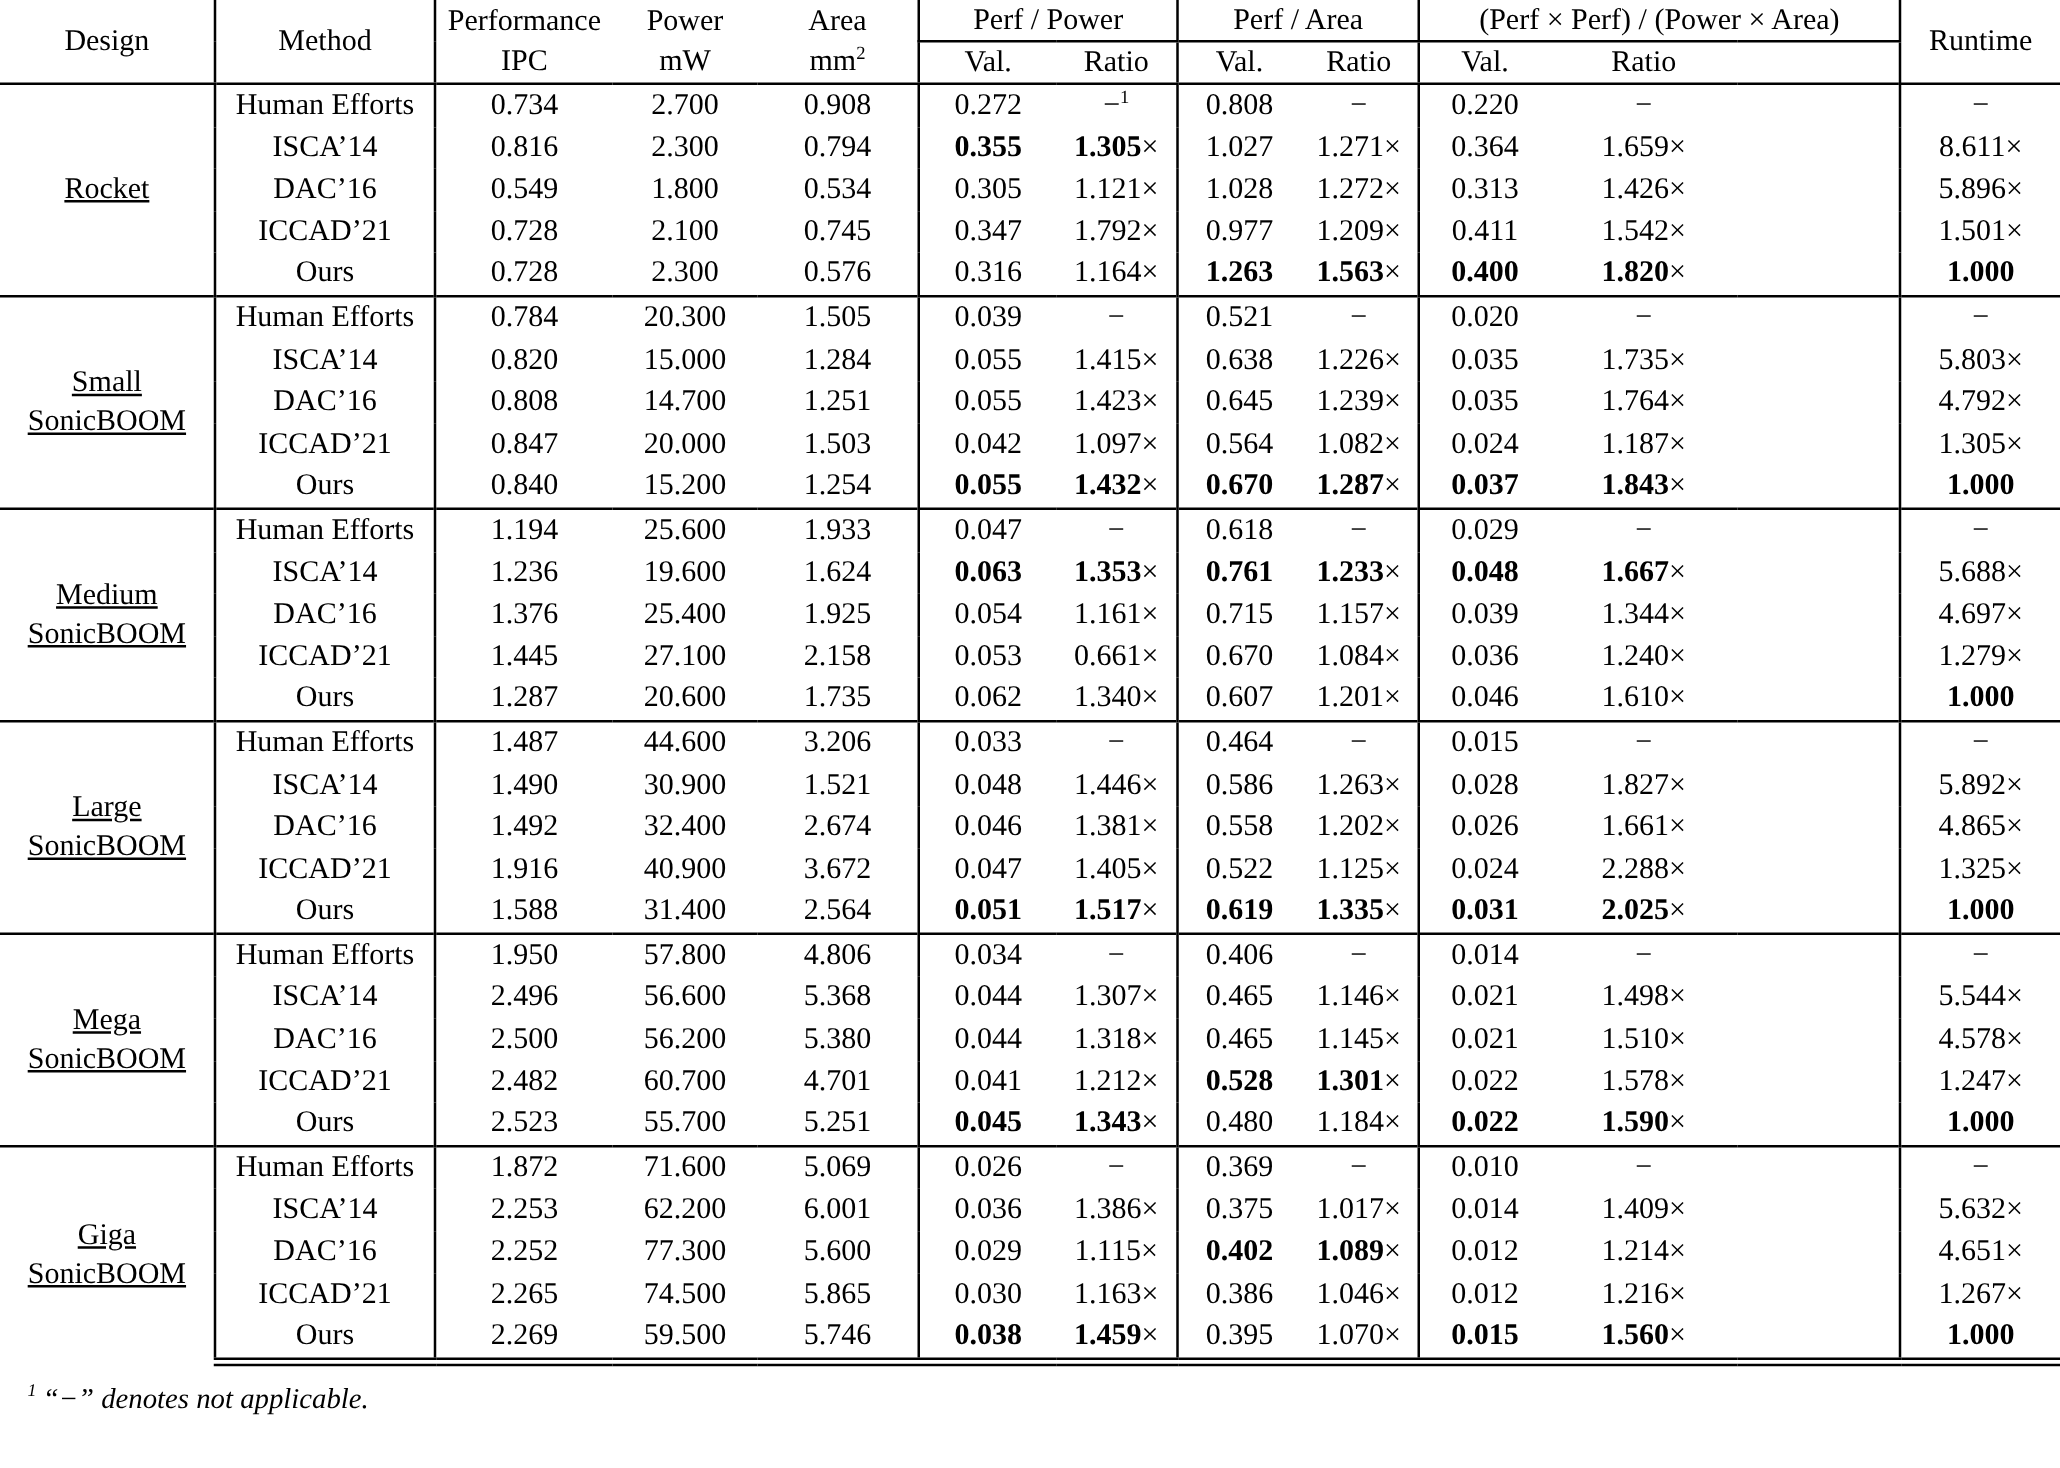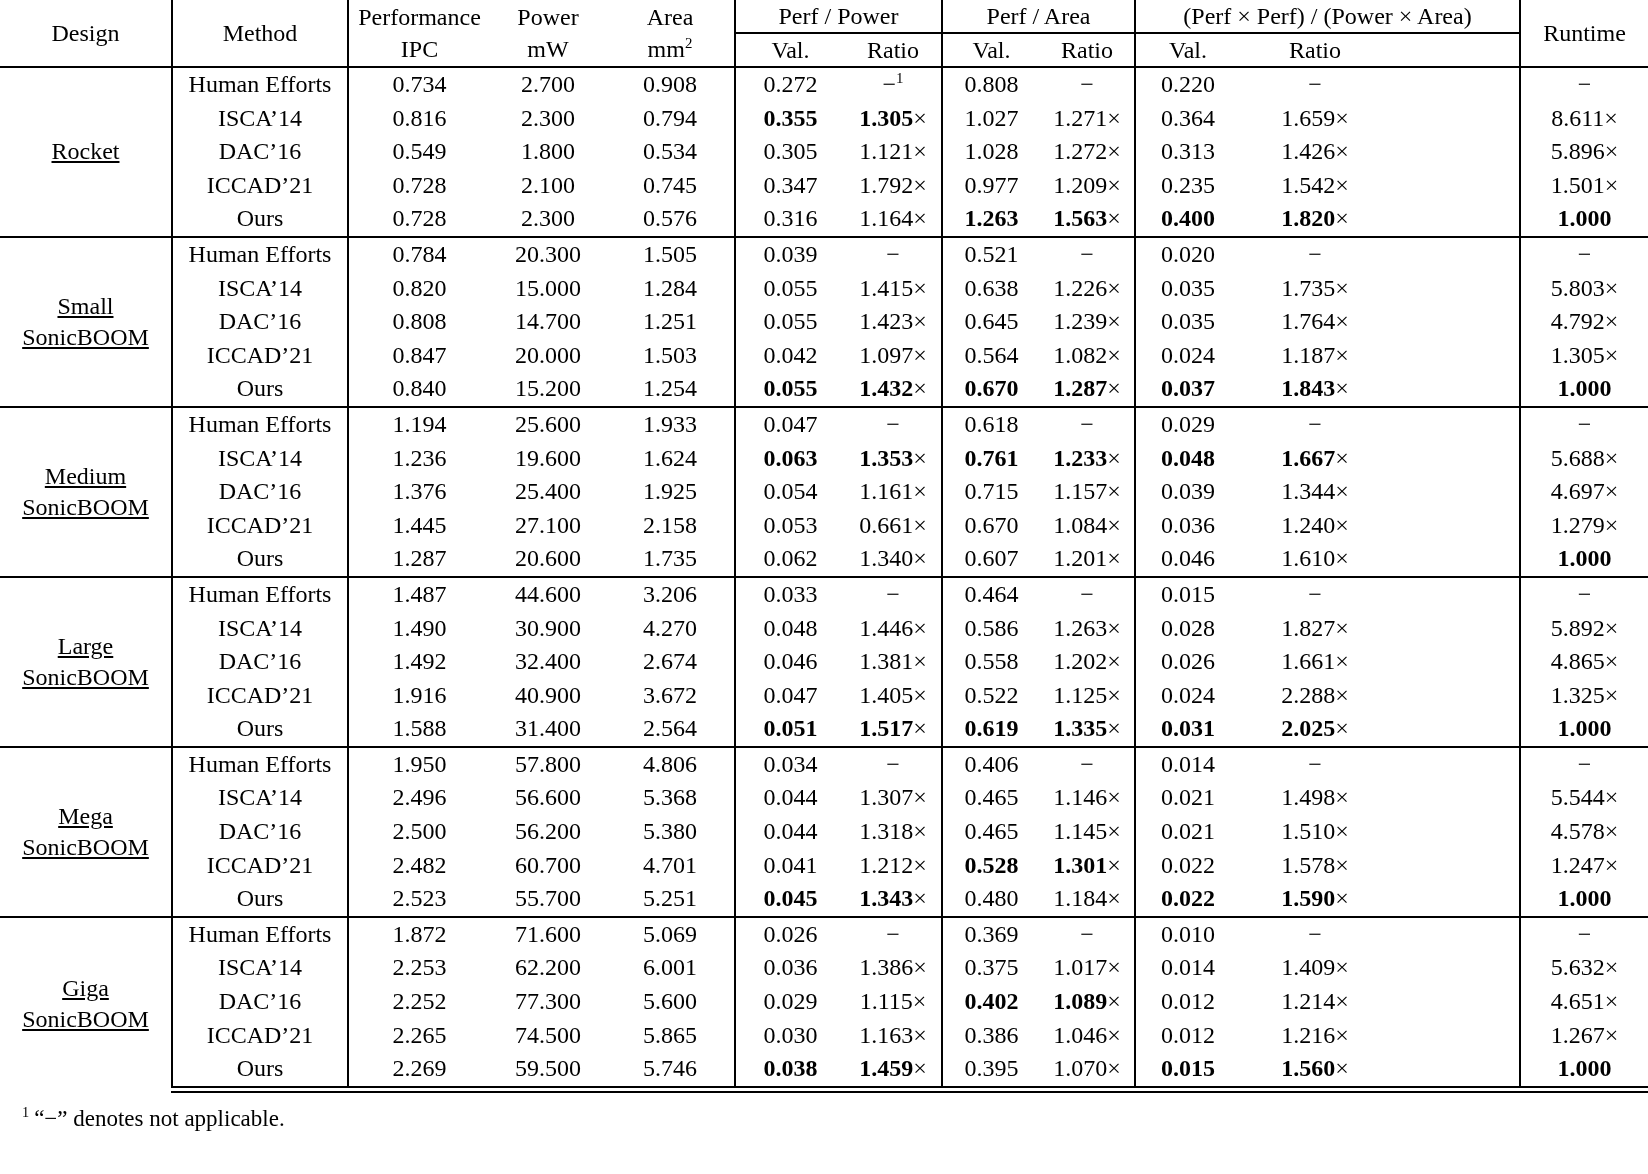--- a/index.html
+++ b/index.html
@@ -10,21 +10,21 @@
   thead th{border-bottom:2px solid #000;line-height:32px;}
   .th2 div{line-height:32px;}
   tbody td{height:33.6px;line-height:33.6px;}
   .vline{border-left:2px solid #000;}
   .group-start td{border-top:2px solid #000;}
   tbody tr:last-child td{border-bottom:7px double #000;}
   .design-cell div{line-height:31px;text-decoration:underline;}
   .b{font-weight:bold;}
   .it{}
   sup{font-size:62%;vertical-align:super;line-height:0;}
-  .footnote{margin:12px 12px 0 22px;font-size:23px;line-height:28px;}
+  .footnote{margin:12px 12px 0 22px;font-size:23px;line-height:28px;font-style:italic;}
   .footnote sup{margin-right:5px;}
 </style>
 </head>
 <body>
 
 <table>
   <colgroup>
     <col style="width:172px">
       <col style="width:176px">
       <col style="width:142px">
@@ -118,21 +118,21 @@
       </tr>
       <tr>
         <td class="vline">ICCAD’21</td>
         <td class="vline">0.728</td>
         <td>2.100</td>
         <td>0.745</td>
         <td class="vline">0.347</td>
         <td><span>1.792</span><span>×</span></td>
         <td class="vline">0.977</td>
         <td><span>1.209</span><span>×</span></td>
-        <td class="vline">0.235</td>
+        <td class="vline">0.411</td>
         <td><span>1.542</span><span>×</span></td>
         <td></td>
         <td class="vline"><span>1.501</span><span>×</span></td>
       </tr>
       <tr>
         <td class="vline">Ours</td>
         <td class="vline">0.728</td>
         <td>2.300</td>
         <td>0.576</td>
         <td class="vline">0.316</td>
@@ -307,21 +307,21 @@
         <td>−</td>
         <td class="vline">0.015</td>
         <td>−</td>
         <td></td>
         <td class="vline">−</td>
       </tr>
       <tr>
         <td class="vline">ISCA’14</td>
         <td class="vline">1.490</td>
         <td>30.900</td>
-        <td>4.270</td>
+        <td>1.521</td>
         <td class="vline">0.048</td>
         <td><span>1.446</span><span>×</span></td>
         <td class="vline">0.586</td>
         <td><span>1.263</span><span>×</span></td>
         <td class="vline">0.028</td>
         <td><span>1.827</span><span>×</span></td>
         <td></td>
         <td class="vline"><span>5.892</span><span>×</span></td>
       </tr>
       <tr>

